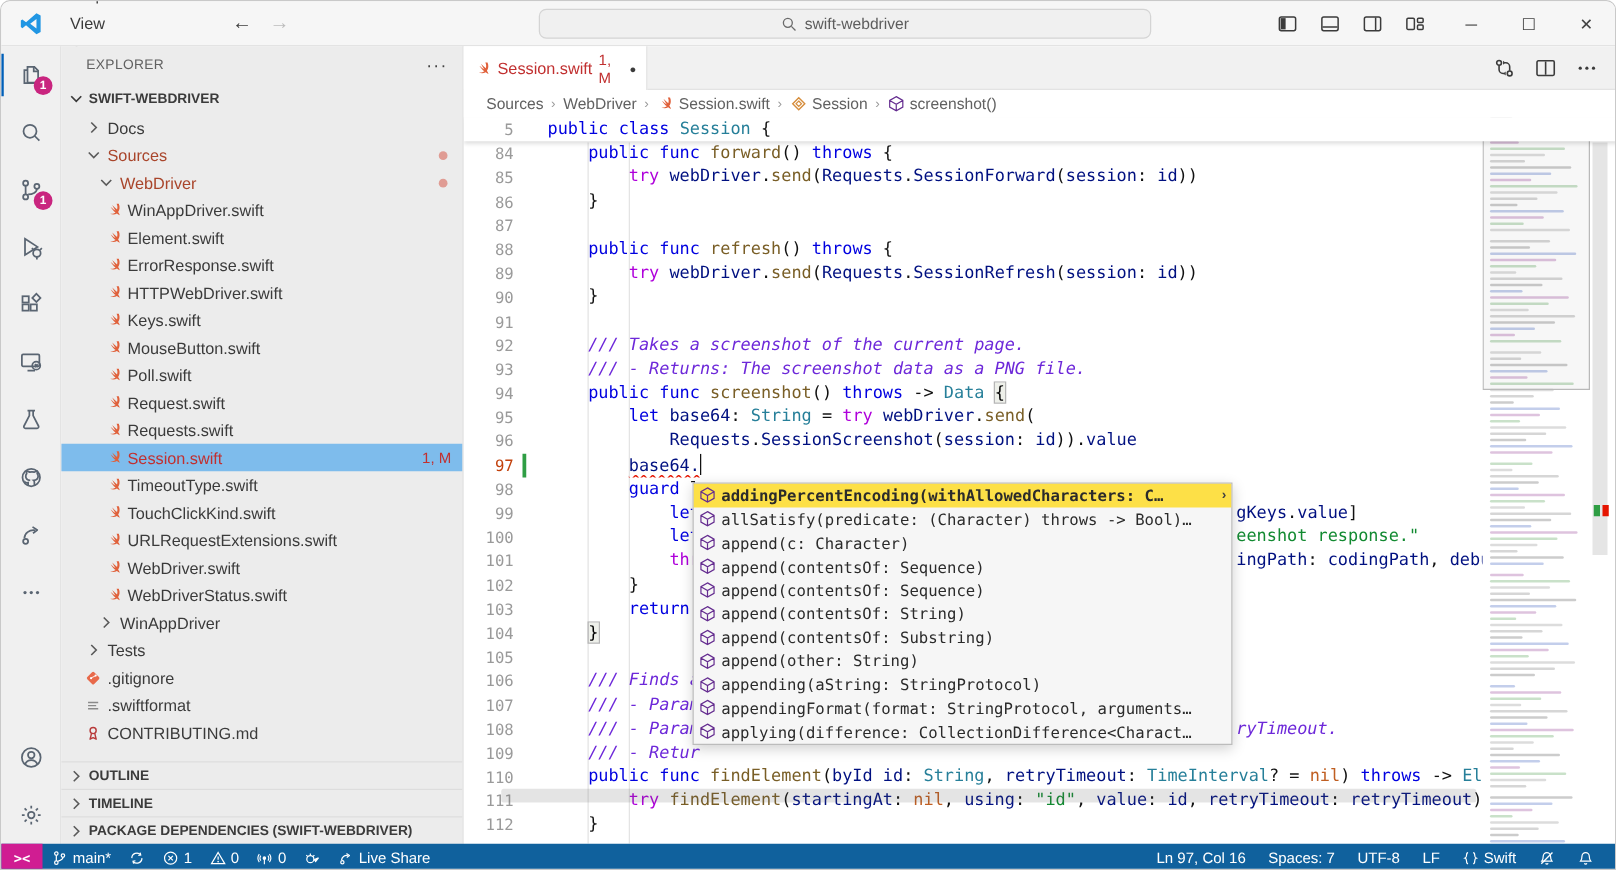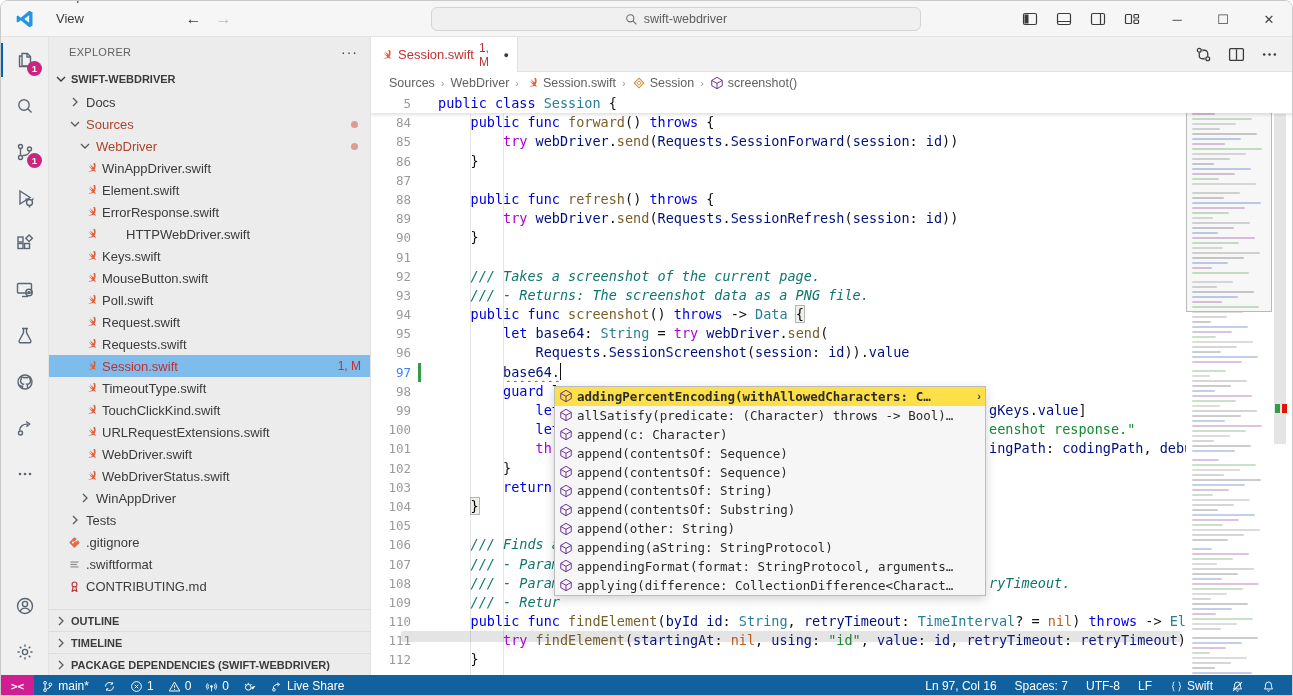--- a/index.html
+++ b/index.html
@@ -65,28 +65,28 @@
   #breadcrumbs { position:absolute; left:0; top:35px; width:100%; height:22px; background:#fff;
     display:flex; align-items:center; gap:4px; padding-left:18px; font-size:12.5px; color:#616161; }
   .bc-sep { color:#9a9a9a; font-size:11px; margin:0 2px; }
   .bc-item { display:flex; align-items:center; gap:4px; }
 
   
   #code-area { position:absolute; left:0; top:57px; width:100%; height:581px; overflow:hidden;
     font-family:"DejaVu Sans Mono", monospace; font-size:13.5px; }
   .crow { position:relative; height:19.2px; display:flex; white-space:pre; }
   .cnum { width:40px; text-align:right; color:#9a9a9a; font-size:12.5px; line-height:19.2px; flex:none; }
-  .cnum.active { color:#3b82f6; }
+  .cnum.active { color:#c2410c; }
   .cmark { width:14px; position:relative; flex:none; }
   .cmark .added { position:absolute; left:7px; top:0; width:3px; height:100%; background:#2f9e44; }
   .ctext { position:relative; flex:1; padding-left:13px; line-height:19.2px; overflow:hidden; }
   .rightfrag { position:absolute; left:564px; top:0; }
   #sticky { position:relative; z-index:3; background:#fff; box-shadow:0 2px 3px rgba(0,0,0,.12); }
   .tk-kw{color:#0000e0;} .tk-ctrl{color:#af00db;} .tk-ty{color:#267f99;} .tk-fn{color:#795e26;}
-  .tk-vr{color:#001080;} .tk-pl{color:#111;} .tk-cmt{color:#0f766e;font-style:italic;}
+  .tk-vr{color:#001080;} .tk-pl{color:#111;} .tk-cmt{color:#6d28d9;font-style:italic;}
   .tk-str{color:#128a31;} .tk-nil{color:#c05f22;}
   .tk-err{color:#001080; text-decoration:underline wavy #e51400 1px; text-underline-offset:3px;}
   .tk-bracket{ background:#eef0ea; outline:1px solid #b5b5b5; }
   .cursor { display:inline-block; width:0; height:17px; border-left:1.6px solid #111; vertical-align:-3px; }
   .iguide { position:absolute; top:20px; bottom:0; width:1px; background:#e4e4e4; z-index:0; }
 
   
   #minimap { position:absolute; right:22px; top:57px; width:86px; height:581px; background:#fff; overflow:hidden; }
   .mm-line { height:2px; margin:0 4px 3px 6px; border-radius:1px; }
   #mm-slider { position:absolute; right:0px; top:8px; width:86px; height:210px; border:1px solid #b9b9b9; background:rgba(0,0,0,0.03); }
@@ -332,21 +332,21 @@
           <span class="lbl">Element.swift</span>
         </div>
         <div class="tree-row" style="padding-left: 33px;">
           <span class="ficon">
             <svg width="14" height="14" viewBox="0 0 16 16">
               <path fill="#e0603a" d="M12.6 2.3c1.2 2.7.9 5.5-.6 7.5.8 1 1.3 2 1.5 2.9-.9-.3-1.8-.9-2.6-1.6-1.7 1.1-3.9 1.3-6.2.3 1.8.3 3.6-.1 5-1.1C8 9 6.3 7 5.2 5.2c1.6 1.4 3.3 2.7 4.5 3.4C8.5 6.9 7.3 4.9 6.6 3.5c1.6 1.5 3.2 3.1 4.4 4 .6-1.7.5-3.5-.4-5.2z"></path>
             </svg>
           </span>
           <span class="lbl">ErrorResponse.swift</span>
         </div>
-        <div class="tree-row" style="padding-left: 33px; gap: 24px;">
+        <div class="tree-row" style="padding-left: 33px;">
           <span class="ficon">
             <svg width="14" height="14" viewBox="0 0 16 16">
               <path fill="#e0603a" d="M12.6 2.3c1.2 2.7.9 5.5-.6 7.5.8 1 1.3 2 1.5 2.9-.9-.3-1.8-.9-2.6-1.6-1.7 1.1-3.9 1.3-6.2.3 1.8.3 3.6-.1 5-1.1C8 9 6.3 7 5.2 5.2c1.6 1.4 3.3 2.7 4.5 3.4C8.5 6.9 7.3 4.9 6.6 3.5c1.6 1.5 3.2 3.1 4.4 4 .6-1.7.5-3.5-.4-5.2z"></path>
             </svg>
           </span>
           <span class="lbl">HTTPWebDriver.swift</span>
         </div>
         <div class="tree-row" style="padding-left: 33px;">
           <span class="ficon">
             <svg width="14" height="14" viewBox="0 0 16 16">

